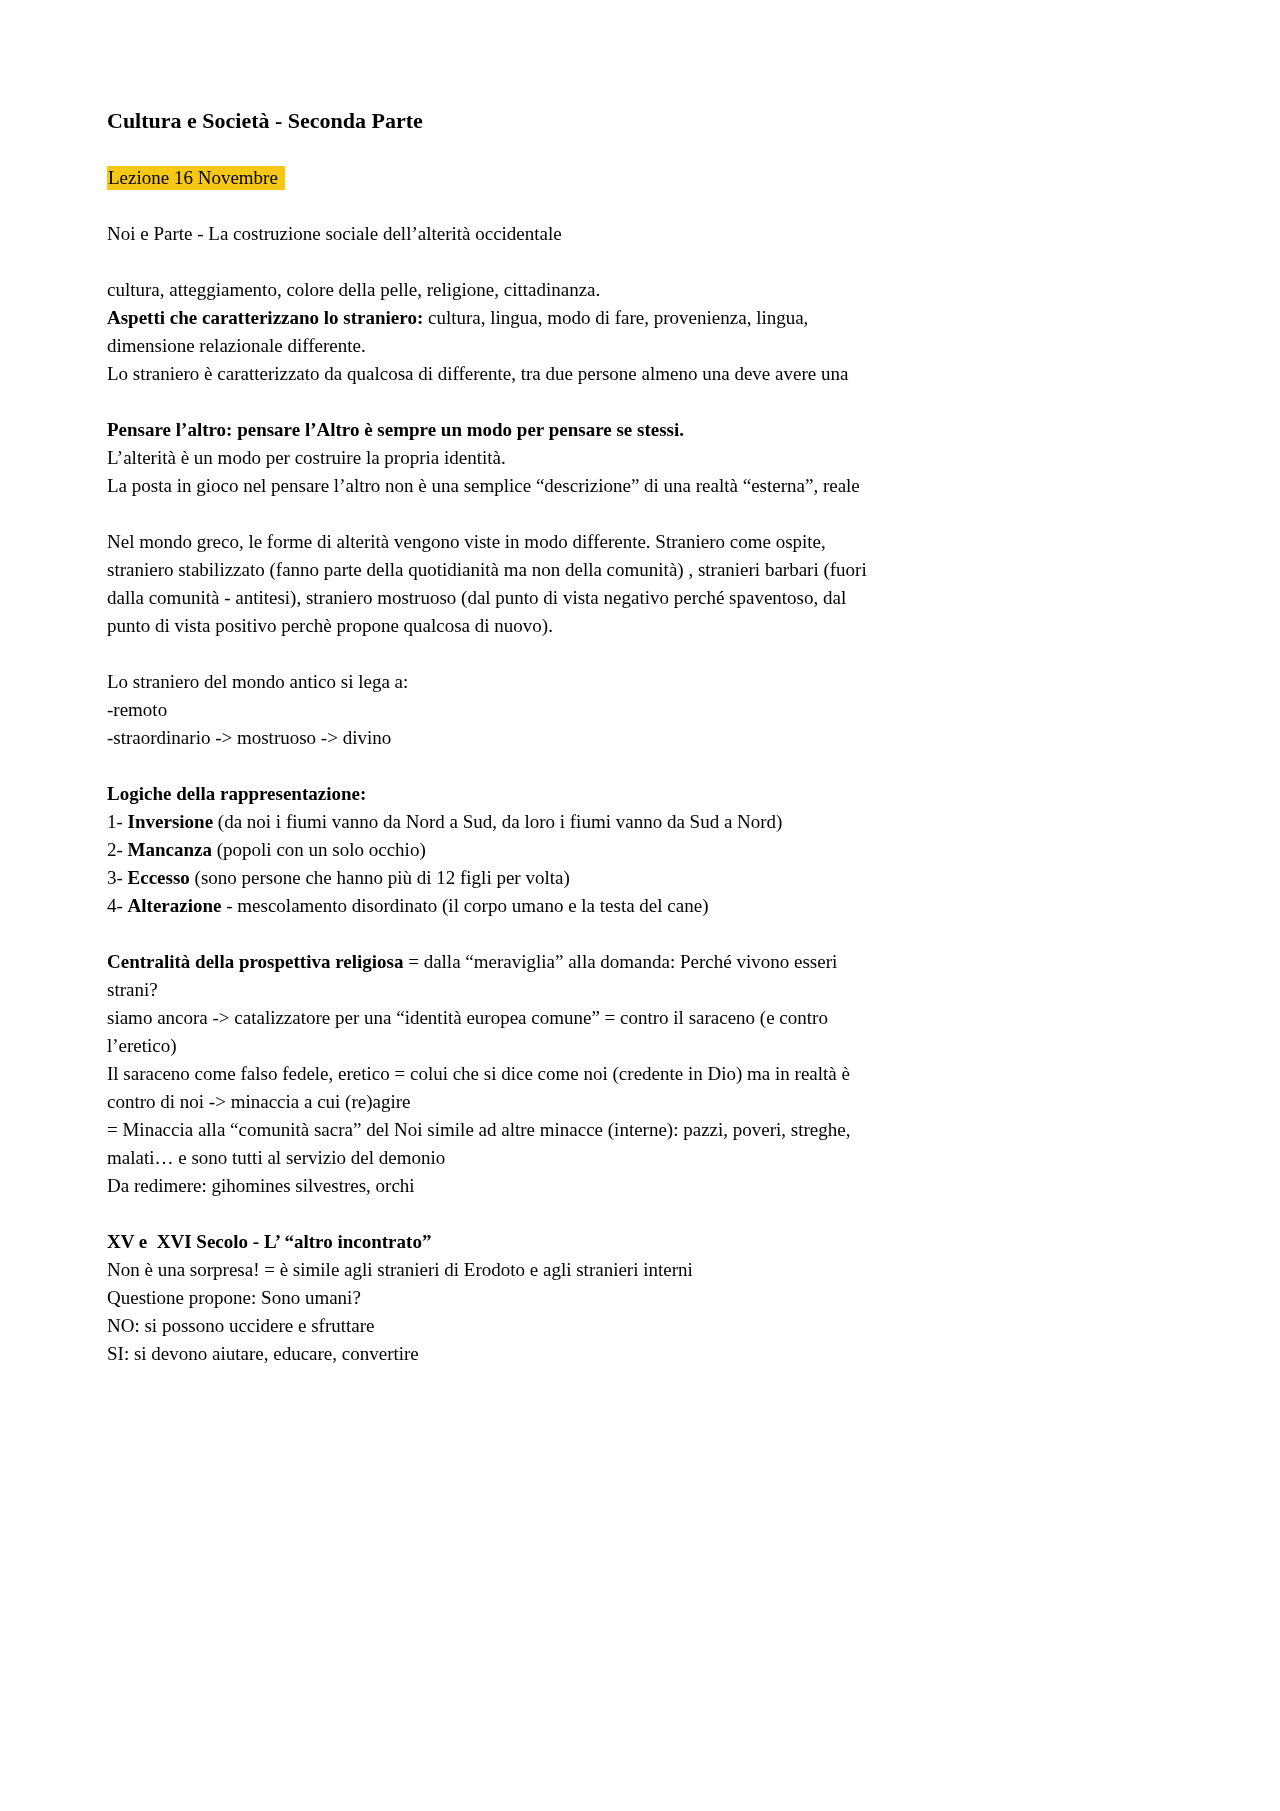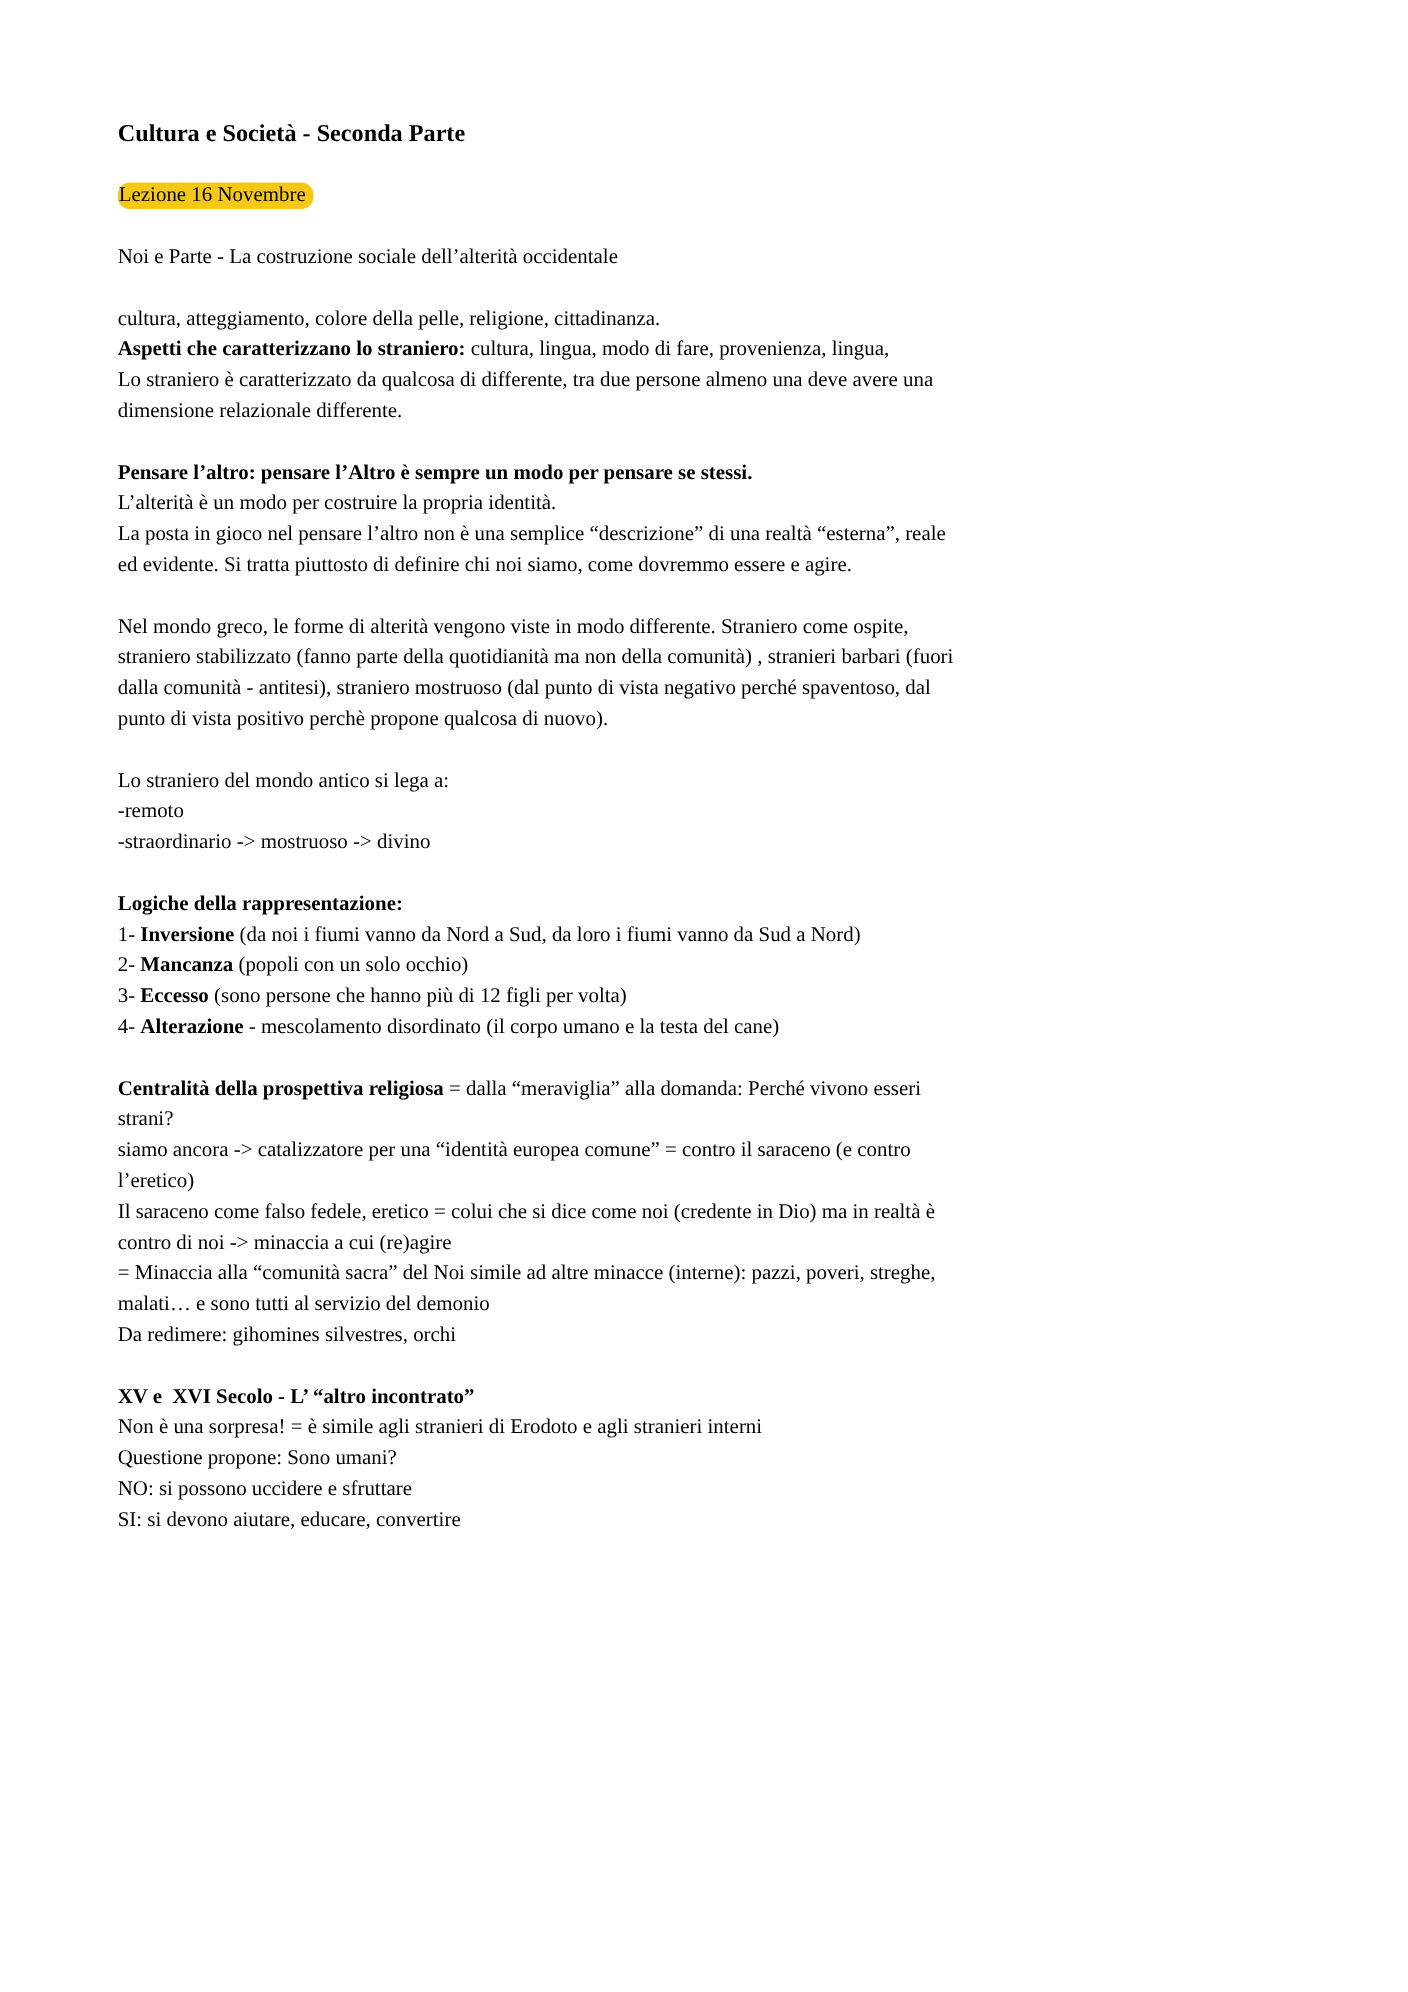--- a/index.html
+++ b/index.html
@@ -33,47 +33,45 @@
     font-size: 22px;
     line-height: 30px;
     font-weight: 700;
   }
   .bold {
     font-weight: 700;
   }
   .highlight {
     background-color: var(--highlight-color, #f5c816);
     padding: 1px 7px 2px 1px;
-    border-radius: 11px;
   }
 </style>
 </head>
 <body style="background: rgb(255, 255, 255); color: rgb(0, 0, 0);">
 
 <main class="page">
     <div class="block title">
       <div class="line"><span class="bold">Cultura e Società - Seconda Parte</span></div>
     </div>
     <div class="block paragraph">
       <div class="line"><span class="highlight">Lezione 16 Novembre</span></div>
     </div>
     <div class="block paragraph">
       <div class="line"><span>Noi e Parte - La costruzione sociale dell’alterità occidentale</span></div>
     </div>
     <div class="block paragraph">
       <div class="line"><span>cultura, atteggiamento, colore della pelle, religione, cittadinanza.</span></div>
       <div class="line"><span class="bold">Aspetti che caratterizzano lo straniero:</span><span> cultura, lingua, modo di fare, provenienza, lingua,</span></div>
+      <div class="line"><span>dimensione relazionale differente.</span></div>
       <div class="line"><span>Lo straniero è caratterizzato da qualcosa di differente, tra due persone almeno una deve avere una</span></div>
-      <div class="line"><span>dimensione relazionale differente.</span></div>
     </div>
     <div class="block paragraph">
       <div class="line"><span class="bold">Pensare l’altro: pensare l’Altro è sempre un modo per pensare se stessi.</span></div>
       <div class="line"><span>L’alterità è un modo per costruire la propria identità.</span></div>
       <div class="line"><span>La posta in gioco nel pensare l’altro non è una semplice “descrizione” di una realtà “esterna”, reale</span></div>
-      <div class="line"><span>ed evidente. Si tratta piuttosto di definire chi noi siamo, come dovremmo essere e agire.</span></div>
     </div>
     <div class="block paragraph">
       <div class="line"><span>Nel mondo greco, le forme di alterità vengono viste in modo differente. Straniero come ospite,</span></div>
       <div class="line"><span>straniero stabilizzato (fanno parte della quotidianità ma non della comunità) , stranieri barbari (fuori</span></div>
       <div class="line"><span>dalla comunità - antitesi), straniero mostruoso (dal punto di vista negativo perché spaventoso, dal</span></div>
       <div class="line"><span>punto di vista positivo perchè propone qualcosa di nuovo).</span></div>
     </div>
     <div class="block paragraph">
       <div class="line"><span>Lo straniero del mondo antico si lega a:</span></div>
       <div class="line"><span>-remoto</span></div>

